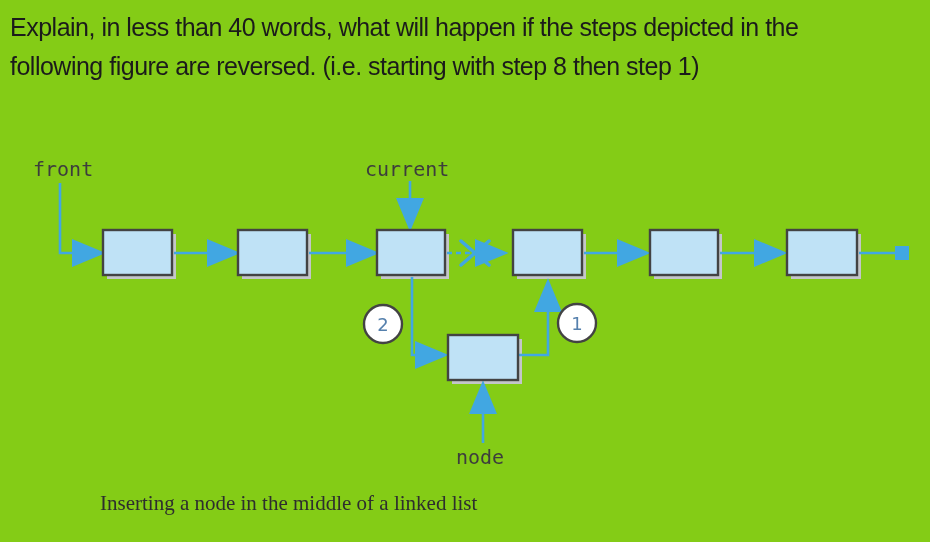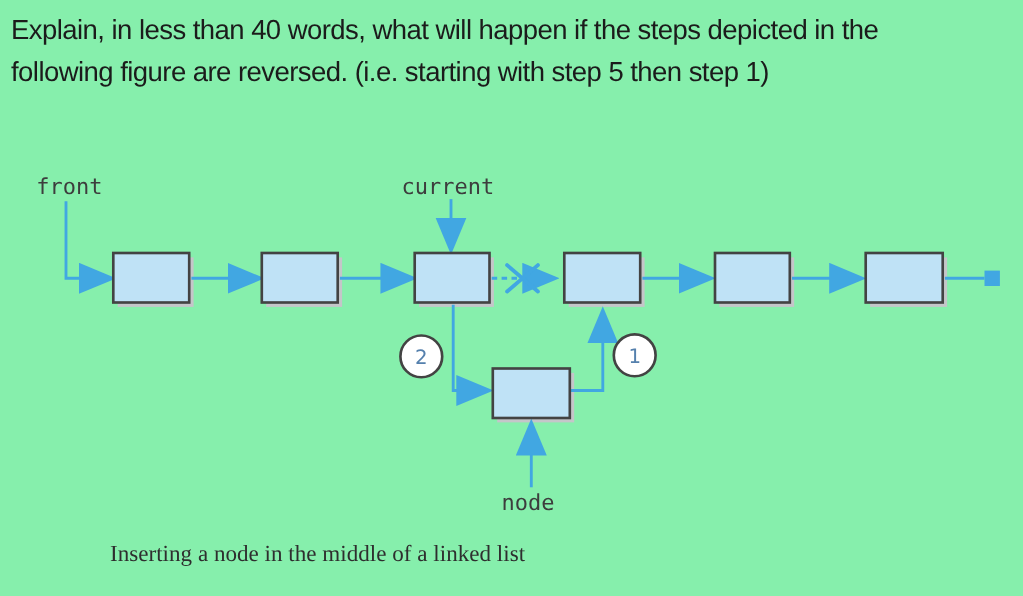--- a/index.html
+++ b/index.html
@@ -10,21 +10,21 @@
     --label:#3d3d3d;
     --badge-num:#5580ad;
     --caption:#2e2e2e;
     --question:#1b1b1b;
   }
   *{margin:0;padding:0;box-sizing:border-box;}
   html,body{background:#ffffff;}
   .page{
     position:relative;
     width:930px;height:542px;
-    background:#86efac;
+    background:#84cc16;
     overflow:hidden;
     font-family:"Liberation Sans",sans-serif;
   }
   .question{
     position:absolute;left:10px;top:8px;width:900px;
     font-size:25px;line-height:39px;letter-spacing:-0.5px;
     color:var(--question);
   }
   .diagram-svg{position:absolute;left:0;top:0;}
   .mono-label{
@@ -44,21 +44,21 @@
     color:var(--caption);
   }
 </style>
 </head>
 <body>
 
 <div class="page">
 
   <div class="question">
     <div>Explain, in less than 40 words, what will happen if the steps depicted in the</div>
-    <div>following figure are reversed. (i.e. starting with step 5 then step 1)</div>
+    <div>following figure are reversed. (i.e. starting with step 8 then step 1)</div>
   </div>
 
   <svg class="diagram-svg" width="930" height="480" viewBox="0 0 930 480">
     <defs>
       <marker id="ah" viewBox="0 0 12 10" refX="10" refY="5" markerWidth="13" markerHeight="11" orient="auto">
         <path d="M0,0 L12,5 L0,10 Z" fill="#41a7e2"></path>
       </marker>
     </defs>
 
     <g fill="var(--shadow)">

